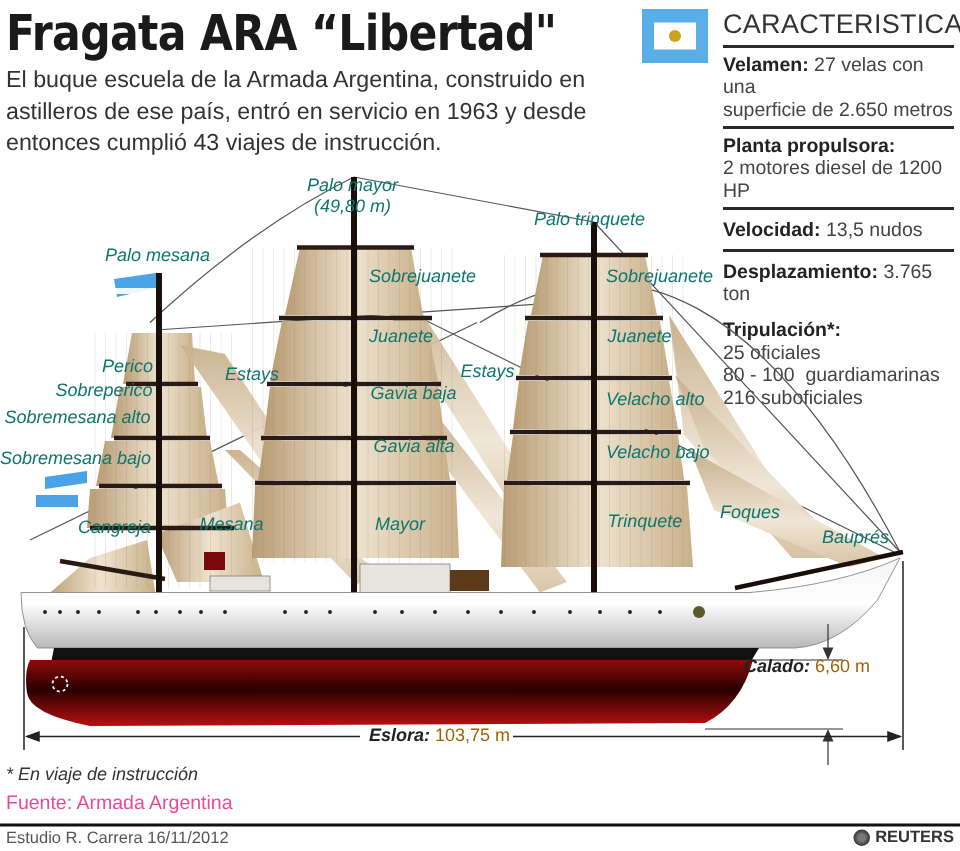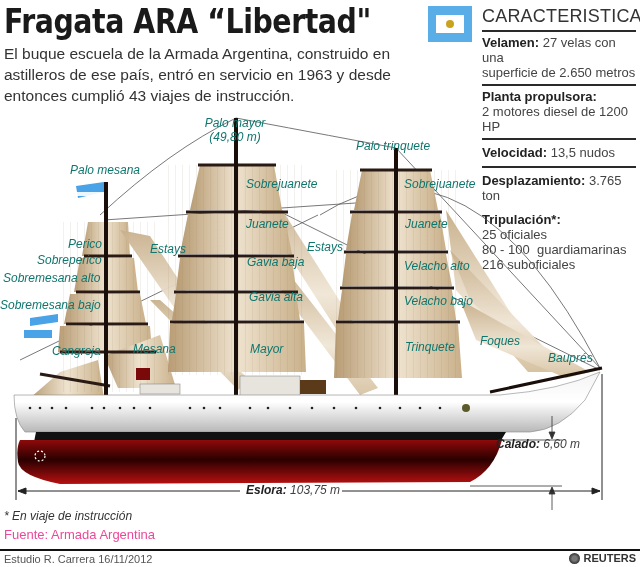--- a/index.html
+++ b/index.html
@@ -11,21 +11,21 @@
   .flag .sun { position:absolute; left:10px; top:5px; width:8px; height:8px; border-radius:50%; background:#c9a21e; }
   .char-title { position:absolute; left:482px; top:6px; font-size:18px; color:#333; letter-spacing:0.2px; font-weight:normal; }
   .char-list { position:absolute; left:482px; top:30px; width:154px; }
   .char-item { border-top:2px solid #2a2a2a; padding:3px 0 4px 0; font-size:13px; line-height:15px; color:#444; }
   .char-item b { color:#222; }
   .ship { position:absolute; left:0; top:110px; width:640px; height:400px; }
   .lbl { position:absolute; font-style:italic; font-size:12px; color:#0f766e; white-space:nowrap; }
   .lbl-center { text-align:center; }
   .dim { position:absolute; font-size:12px; color:#222; white-space:nowrap; }
   .dim b { font-style:italic; }
-  .dim span { font-style:italic; color:#404040; }
+  .dim span { color:#a16207; }
   .foot-note { position:absolute; left:4px; top:509px; font-size:12px; font-style:italic; color:#333; }
   .source { position:absolute; left:4px; top:527px; font-size:13px; color:#ec4899; }
   .rule { position:absolute; left:0; top:549px; width:640px; height:2px; background:#111; }
   .credit { position:absolute; left:4px; top:553px; font-size:11px; color:#555; }
   .reuters { position:absolute; right:4px; top:552px; font-size:11px; font-weight:bold; color:#333; display:flex; align-items:center; gap:3px; }
   .reuters .dot { width:11px; height:11px; border-radius:50%; background:radial-gradient(circle, #777 30%, #333 70%); }
 </style>
 </head>
 <body>
 

